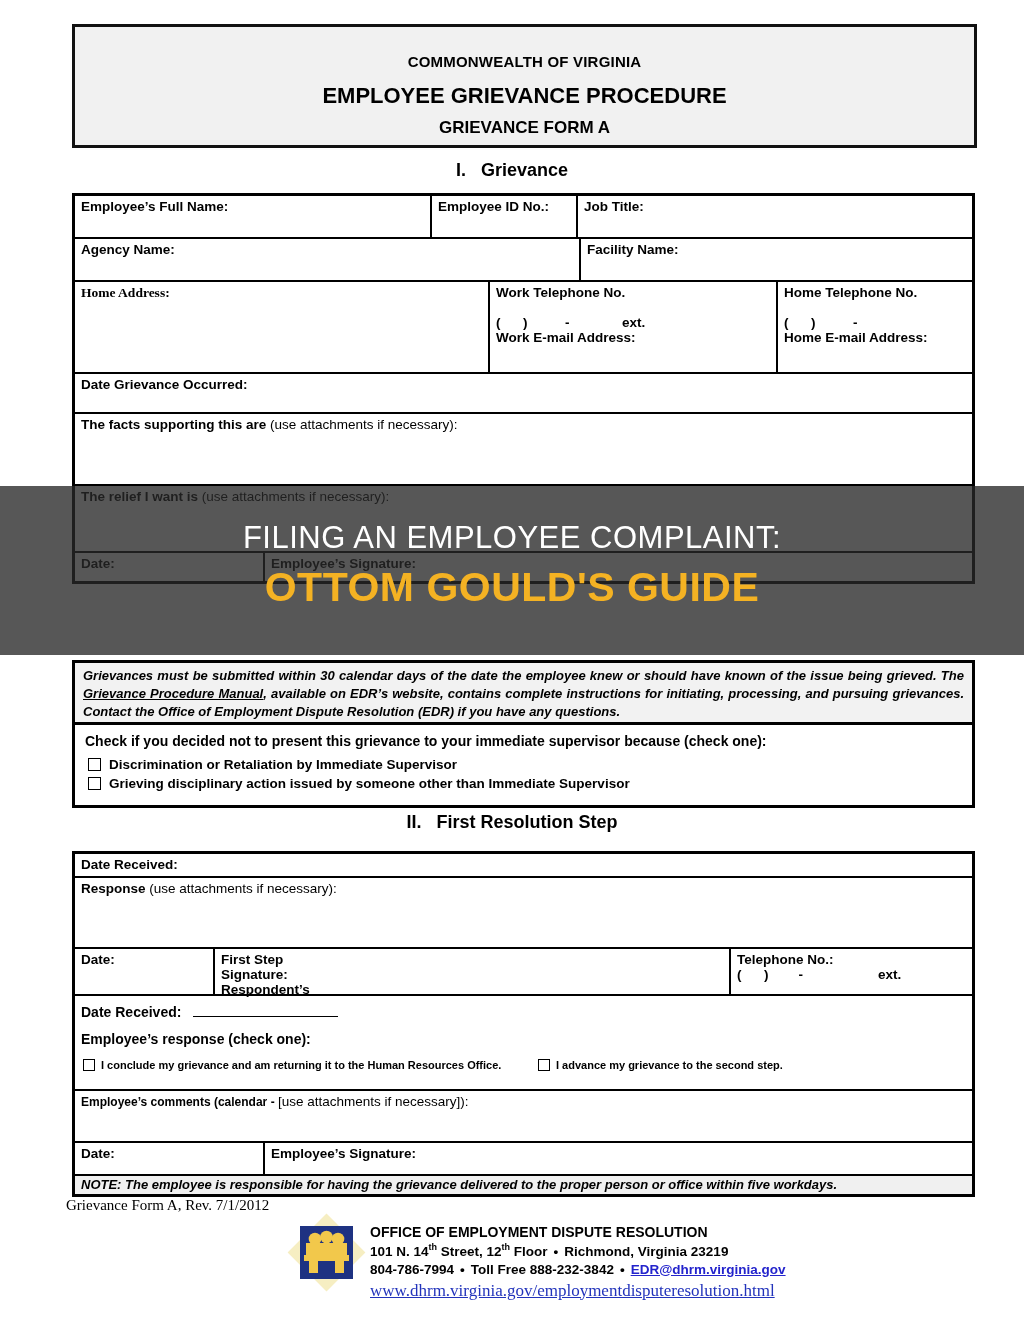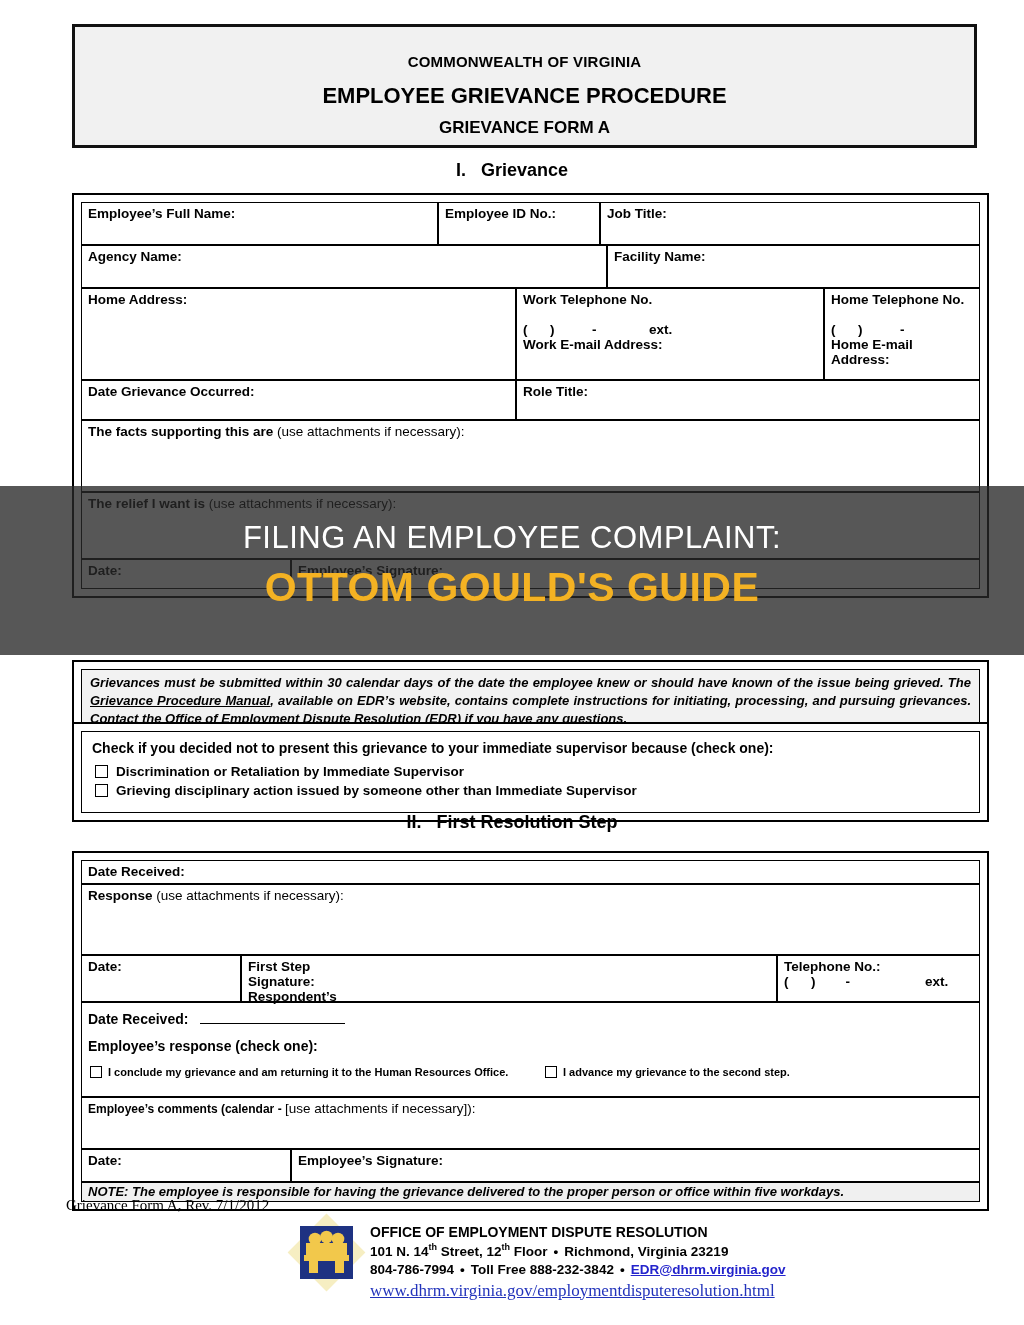--- a/index.html
+++ b/index.html
@@ -6,24 +6,24 @@
   body{width:1024px;height:1325px;position:relative;font-family:"Liberation Sans",sans-serif;color:#000;overflow:hidden;}
   .abs{position:absolute;}
   .pre{white-space:pre;}
   
   .header-box{left:72px;top:24px;width:899px;height:118px;background:#f1f1f1;border:3px solid #111;text-align:center;}
   .hb1{margin-top:26px;font-size:15px;font-weight:bold;letter-spacing:.2px;}
   .hb2{margin-top:13px;font-size:22px;font-weight:bold;}
   .hb3{margin-top:9px;font-size:17px;font-weight:bold;}
   .sec-title{left:0;width:1024px;text-align:center;font-size:18px;font-weight:bold;white-space:pre;}
   
-  .tbl{background:#fff;border:2px solid #000;padding:7px;}
+  .tbl{background:#fff;border:2px solid #000;padding:0;}
   .tbl .inner{border:1px solid #000;}
   .trow{display:flex;}
-  .trow + .trow{border-top:2px solid #000;gap:20px;}
+  .trow + .trow{border-top:2px solid #000;}
   .tcell{padding:3px 6px;box-sizing:border-box;font-size:13.5px;}
   .tcell + .tcell{border-left:2px solid #000;}
   .lbl{font-weight:bold;font-size:13.5px;}
   .sub{font-weight:normal;font-size:13.5px;}
   
   .note-box{left:72px;top:660px;width:899px;}
   .note-inner{background:#f2f2f2;padding:4px 8px 6px 8px;font-style:italic;font-weight:bold;font-size:13px;text-align:justify;line-height:1.38;}
   .check-box{left:72px;top:722px;width:899px;}
   .check-inner{background:#fff;padding:8px 10px 14px 10px;}
   .chk-head{font-weight:bold;font-size:14px;}
@@ -60,42 +60,41 @@
   <div class="hb3">GRIEVANCE FORM A</div>
 </div>
 
 <div class="abs sec-title" style="top:160px;">I.   Grievance</div>
 
 <div class="abs tbl" style="left:72px;top:193px;width:899px;">
   <div class="inner">
     <div class="trow" style="height:41px;">
       <div class="tcell lbl" style="width:355px;">Employee’s Full Name:</div>
       <div class="tcell lbl" style="width:146px;">Employee ID No.:</div>
-      <div class="tcell lbl" style="flex:1;margin-left:16px;">Job Title:</div>
+      <div class="tcell lbl" style="flex:1;">Job Title:</div>
     </div>
     <div class="trow" style="height:41px;">
       <div class="tcell lbl" style="width:504px;">Agency Name:</div>
       <div class="tcell lbl" style="flex:1;">Facility Name:</div>
     </div>
     <div class="trow" style="height:90px;">
-      <div class="tcell lbl" style="width:413px;">Home Address:</div>
+      <div class="tcell lbl" style="width:413px;font-family:Liberation Serif, serif;">Home Address:</div>
       <div class="tcell" style="width:288px;">
         <div class="lbl">Work Telephone No.</div>
         <div class="lbl pre" style="margin-top:15px;">(      )          -              ext.</div>
         <div class="lbl">Work E-mail Address:</div>
       </div>
       <div class="tcell" style="flex:1;">
         <div class="lbl">Home Telephone No.</div>
         <div class="lbl pre" style="margin-top:15px;">(      )          -</div>
         <div class="lbl">Home E-mail Address:</div>
       </div>
     </div>
     <div class="trow" style="height:38px;">
       <div class="tcell lbl" style="width:413px;">Date Grievance Occurred:</div>
-      <div class="tcell lbl" style="flex:1;">Role Title:</div>
     </div>
     <div class="trow" style="height:70px;">
       <div class="tcell" style="flex:1;">
         <span class="lbl">The facts supporting this are</span><span class="sub"> (use attachments if necessary):</span>
       </div>
     </div>
     <div class="trow" style="height:65px;">
       <div class="tcell" style="flex:1;">
         <span class="lbl">The relief I want is</span><span class="sub"> (use attachments if necessary):</span>
       </div>

